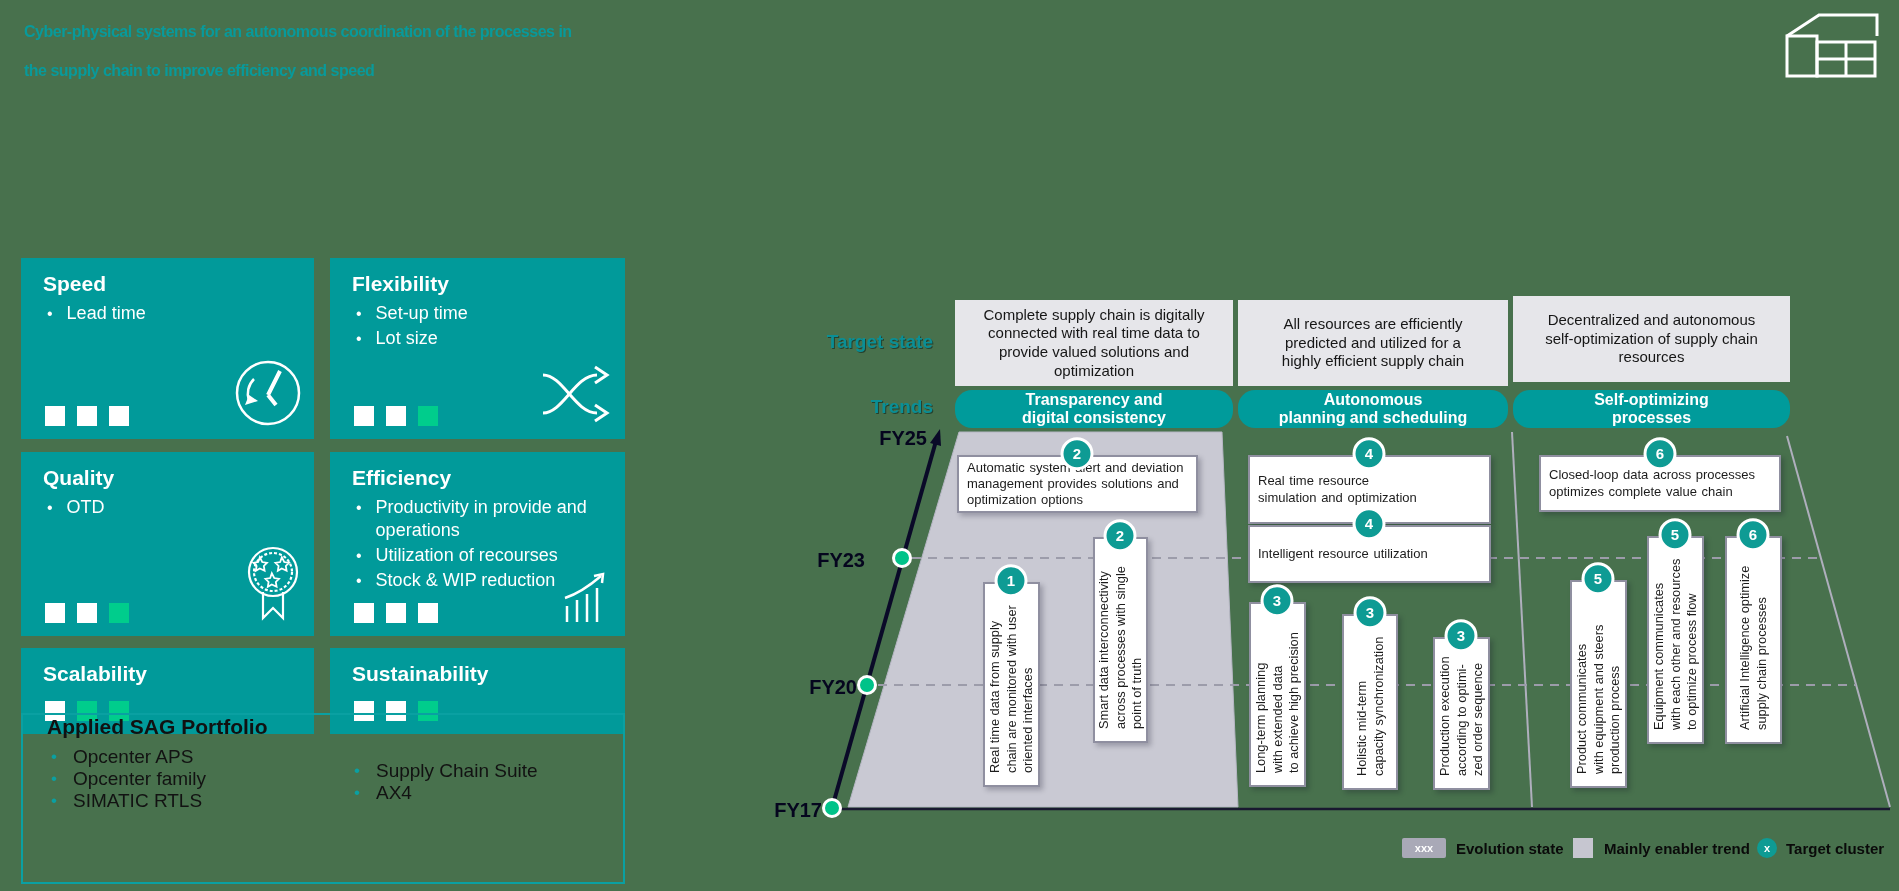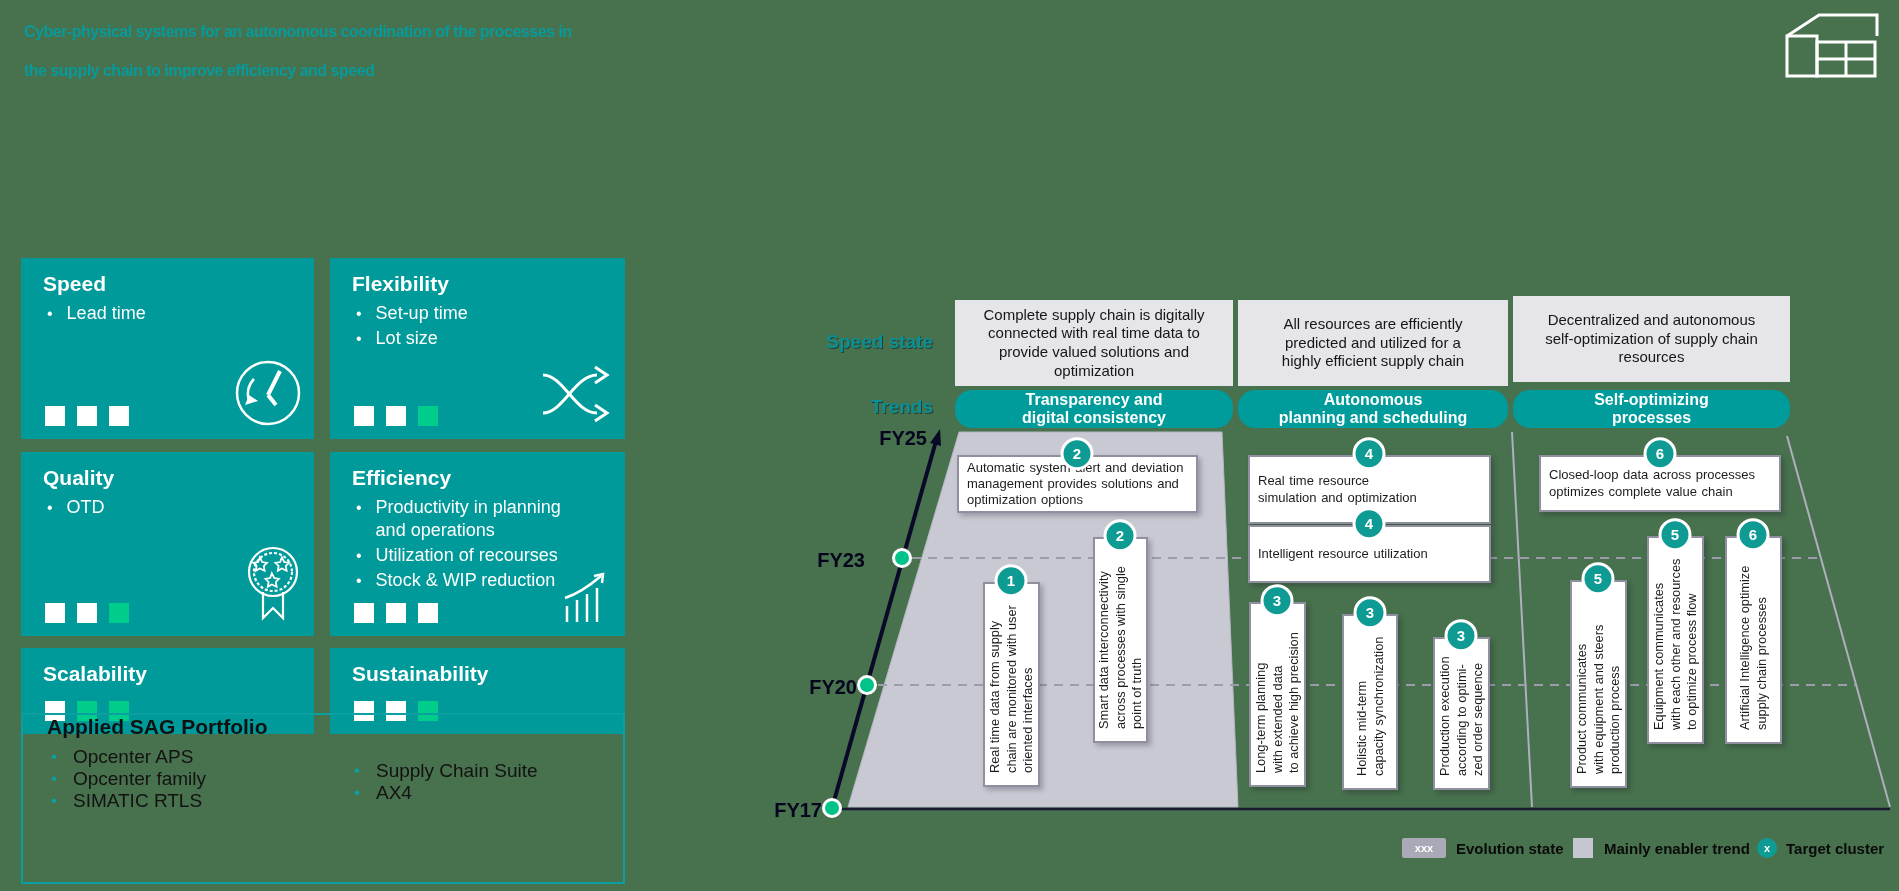--- a/index.html
+++ b/index.html
@@ -137,21 +137,21 @@
       <path d="M21 24 l3 6 l6 1 l-4 4 l1 6 l-6 -3 l-5 3 l1 -6 l-4 -4 l6 -1 Z" transform="translate(0,-6) scale(0.8)"></path>
       <path d="M21 24 l3 6 l6 1 l-4 4 l1 6 l-6 -3 l-5 3 l1 -6 l-4 -4 l6 -1 Z" transform="translate(22,-6) scale(0.8)"></path>
       <path d="M21 24 l3 6 l6 1 l-4 4 l1 6 l-6 -3 l-5 3 l1 -6 l-4 -4 l6 -1 Z" transform="translate(12,10) scale(0.8)"></path>
     </g>
   </svg>
 </div>
 
 <div class="card" style="left:330px;top:416px;width:295px;height:184px">
   <div class="card-title">Efficiency</div>
   <div class="brow">
-      <span class="btxt">Productivity in planning and operations</span>
+      <span class="btxt">Productivity in provide and operations</span>
     </div>
   <div class="brow">
       <span class="btxt">Utilization of recourses</span>
     </div>
   <div class="brow">
       <span class="btxt">Stock &amp; WIP reduction</span>
     </div>
   <div class="squares">
       <span class="sq" data-fill="white"></span>
       <span class="sq" data-fill="white"></span>
@@ -215,21 +215,21 @@
   <line x1="912" y1="558" x2="1820" y2="558" stroke="#9C9CAA" stroke-width="2.2" stroke-dasharray="9 7"></line>
   <line x1="878" y1="685" x2="1856" y2="685" stroke="#9C9CAA" stroke-width="2.2" stroke-dasharray="9 7"></line>
   <line x1="833" y1="809" x2="1890" y2="809" stroke="#191930" stroke-width="2.5"></line>
   <line x1="832" y1="808" x2="936" y2="441" stroke="#0A0A28" stroke-width="4"></line>
   <polygon points="940,429 941,446 930,443" fill="#0A0A28"></polygon>
   <circle cx="832" cy="808" r="8.5" fill="#00C389" stroke="#fff" stroke-width="3"></circle>
   <circle cx="867" cy="685" r="8.5" fill="#00C389" stroke="#fff" stroke-width="3"></circle>
   <circle cx="902" cy="558" r="8.5" fill="#00C389" stroke="#fff" stroke-width="3"></circle>
 </svg>
 
-<div class="side-label" style="left:790px;top:331px">Speed state</div>
+<div class="side-label" style="left:790px;top:331px">Target state</div>
 <div class="side-label" style="left:790px;top:396px">Trends</div>
 
 <div class="fy-label" style="left:835px;top:427px">FY25</div>
 <div class="fy-label" style="left:773px;top:549px">FY23</div>
 <div class="fy-label" style="left:765px;top:676px">FY20</div>
 <div class="fy-label" style="left:730px;top:799px">FY17</div>
 
 <div class="tsbox" style="left:955px;top:300px;width:278px;height:86px">Complete supply chain is digitally
 connected with real time data to
 provide valued solutions and

